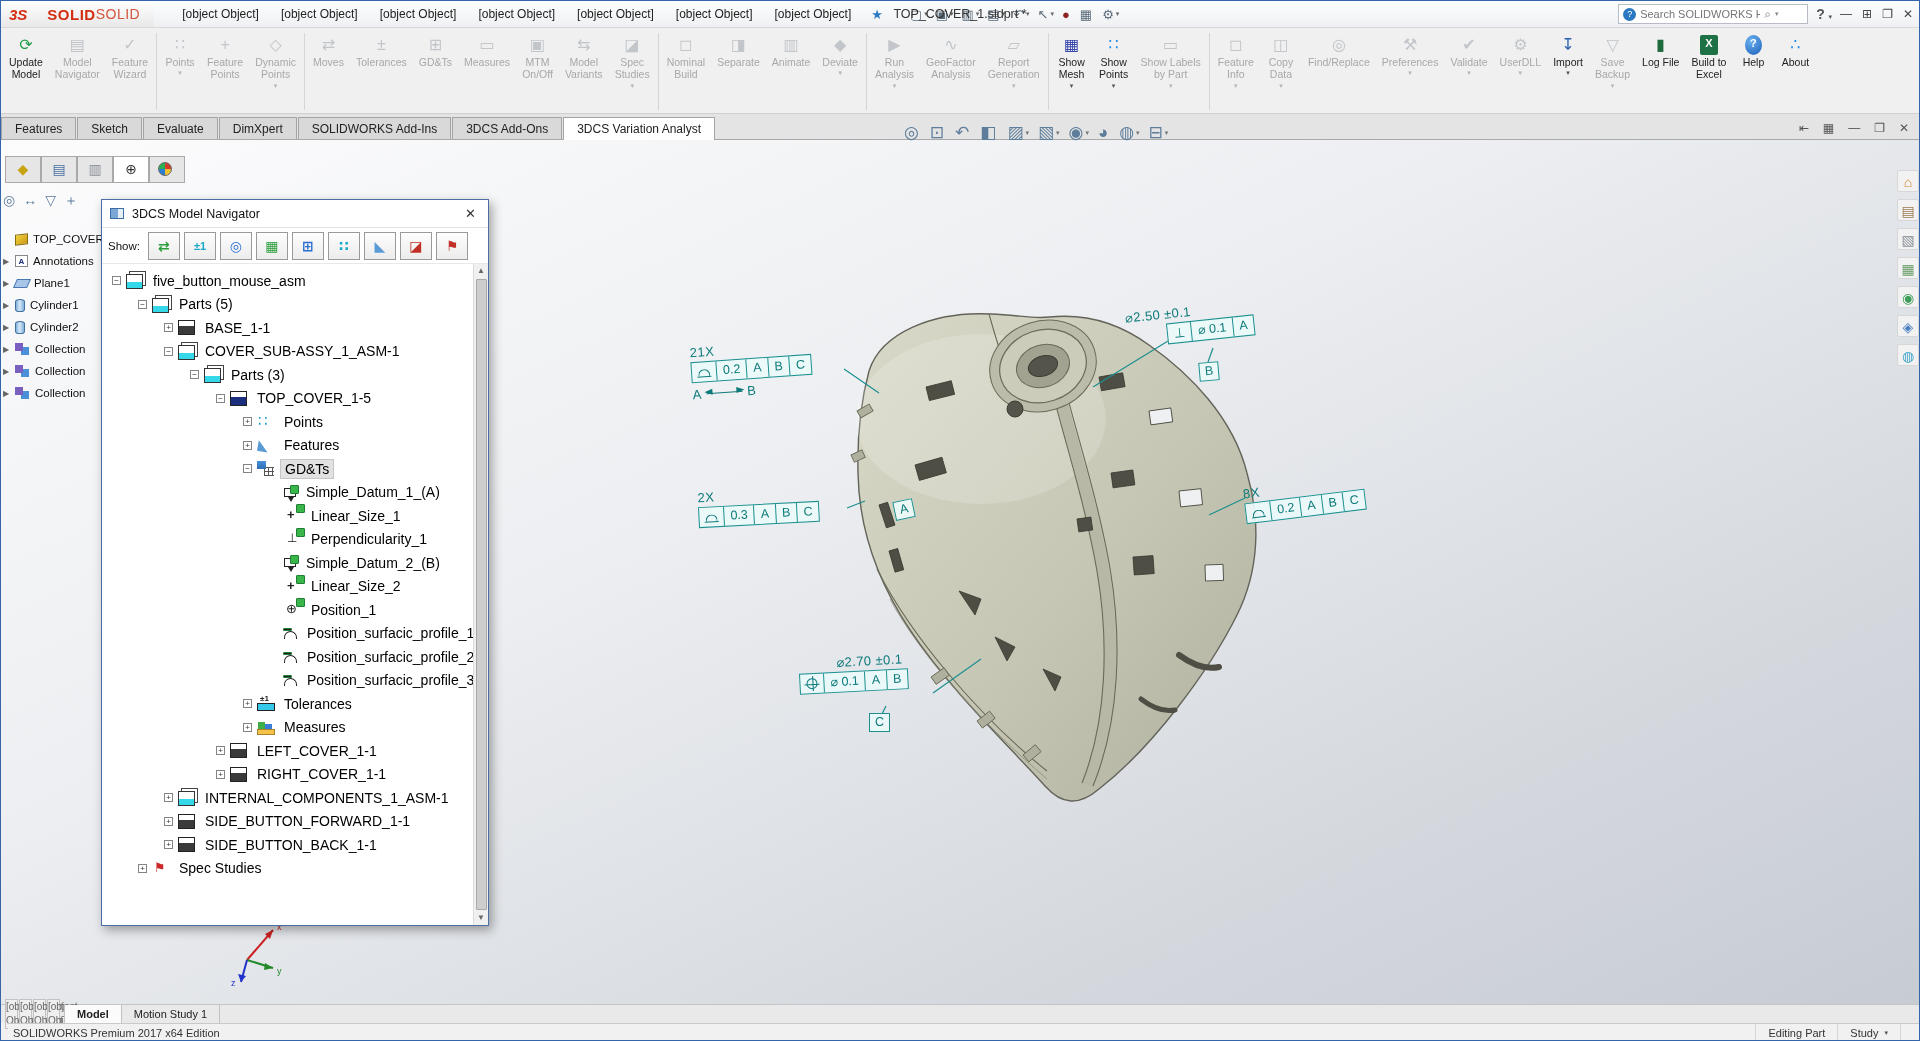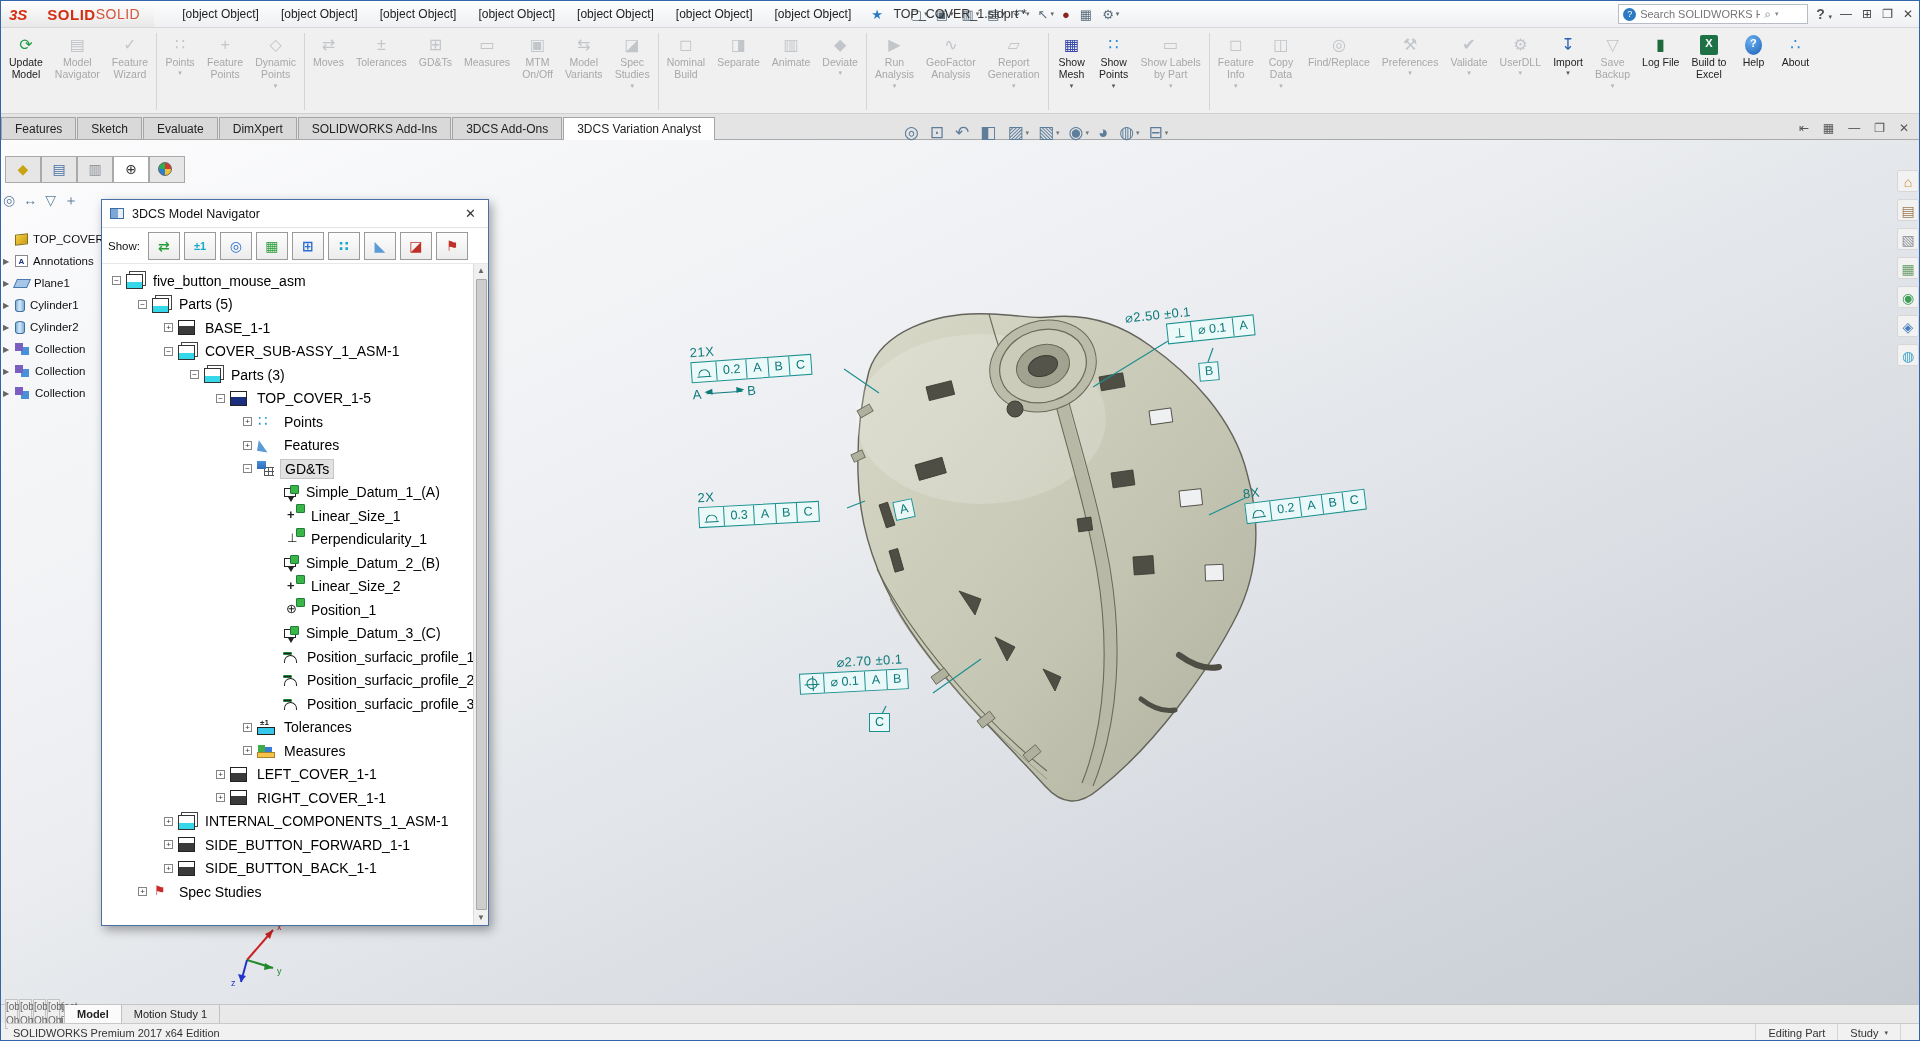--- a/index.html
+++ b/index.html
@@ -964,25 +964,20 @@
             <span class="tic i-lin bdg"></span>
             <span class="tlabel">Linear_Size_2</span>
           </div>
 
           <div class="trow d6">
             <span class="exp"></span>
             <span class="tic i-pos bdg"></span>
             <span class="tlabel">Position_1</span>
           </div>
 
-          <div class="trow d6">
-            <span class="exp"></span>
-            <span class="tic i-datum bdg"></span>
-            <span class="tlabel">Simple_Datum_3_(C)</span>
-          </div>
 
           <div class="trow d6">
             <span class="exp"></span>
             <span class="tic i-prof bdg"></span>
             <span class="tlabel">Position_surfacic_profile_1</span>
           </div>
 
           <div class="trow d6">
             <span class="exp"></span>
             <span class="tic i-prof bdg"></span>

